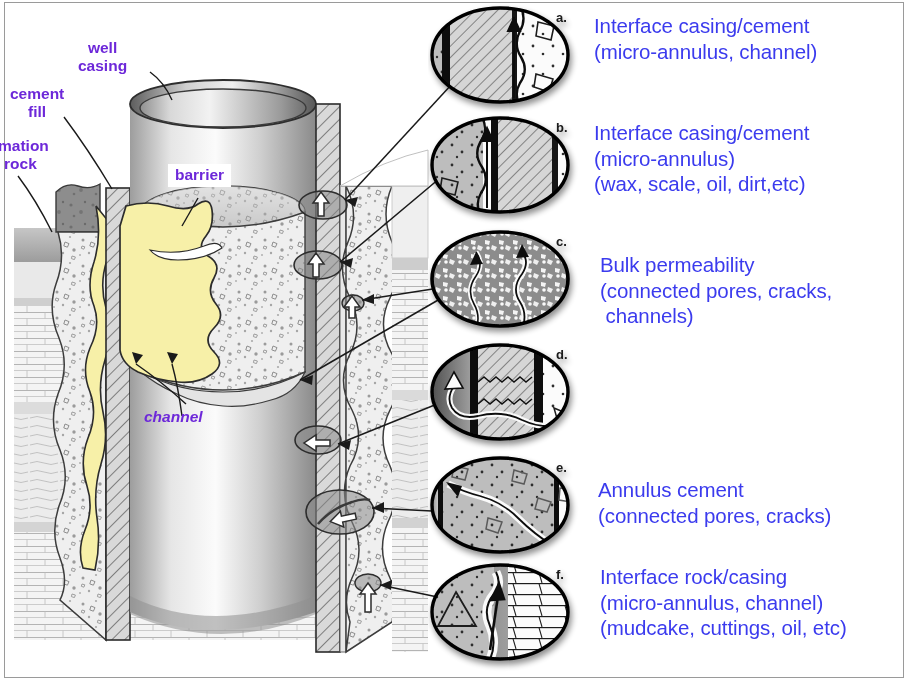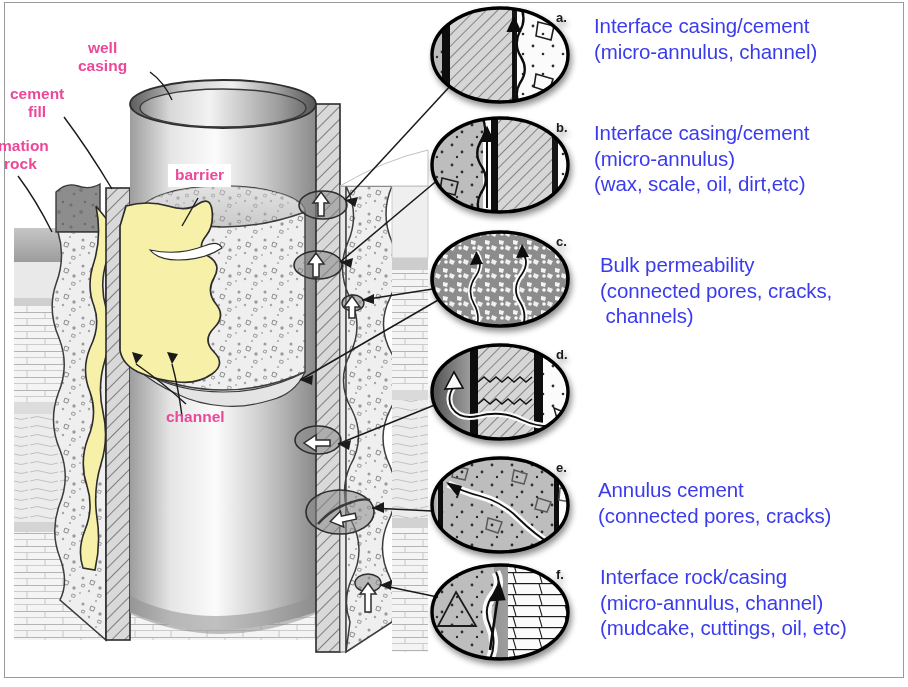--- a/index.html
+++ b/index.html
@@ -38,21 +38,21 @@
     position: absolute;
     color: #3b3bee;
     font-size: 20.5px;
     line-height: 25.5px;
     white-space: pre;
     letter-spacing: -0.1px;
   }
   
   .annot {
     position: absolute;
-    color: #ec4899;
+    color: #6d28d9;
     font-weight: bold;
     font-size: 15.5px;
     line-height: 18px;
     text-align: center;
     white-space: pre;
   }
   .annot.boxed {
     background: #ffffff;
     padding: 2px 7px 3px 7px;
   }
@@ -520,16 +520,16 @@
   </div>
 
   <div>
     <div class="annot plain" style="left:78px; top:39px;">well
 casing</div>
     <div class="annot plain" style="left:10px; top:85px;">cement
 fill</div>
     <div class="annot plain" style="left:-8px; top:137px;">rmation
 rock</div>
     <div class="annot boxed" style="left:168px; top:164px;">barrier</div>
-    <div class="annot plain" style="left:166px; top:408px;">channel</div>
+    <div class="annot plain" style="left:144px; top:408px;font-style:italic;">channel</div>
   </div>
 
 </div>
 
 </body></html>

